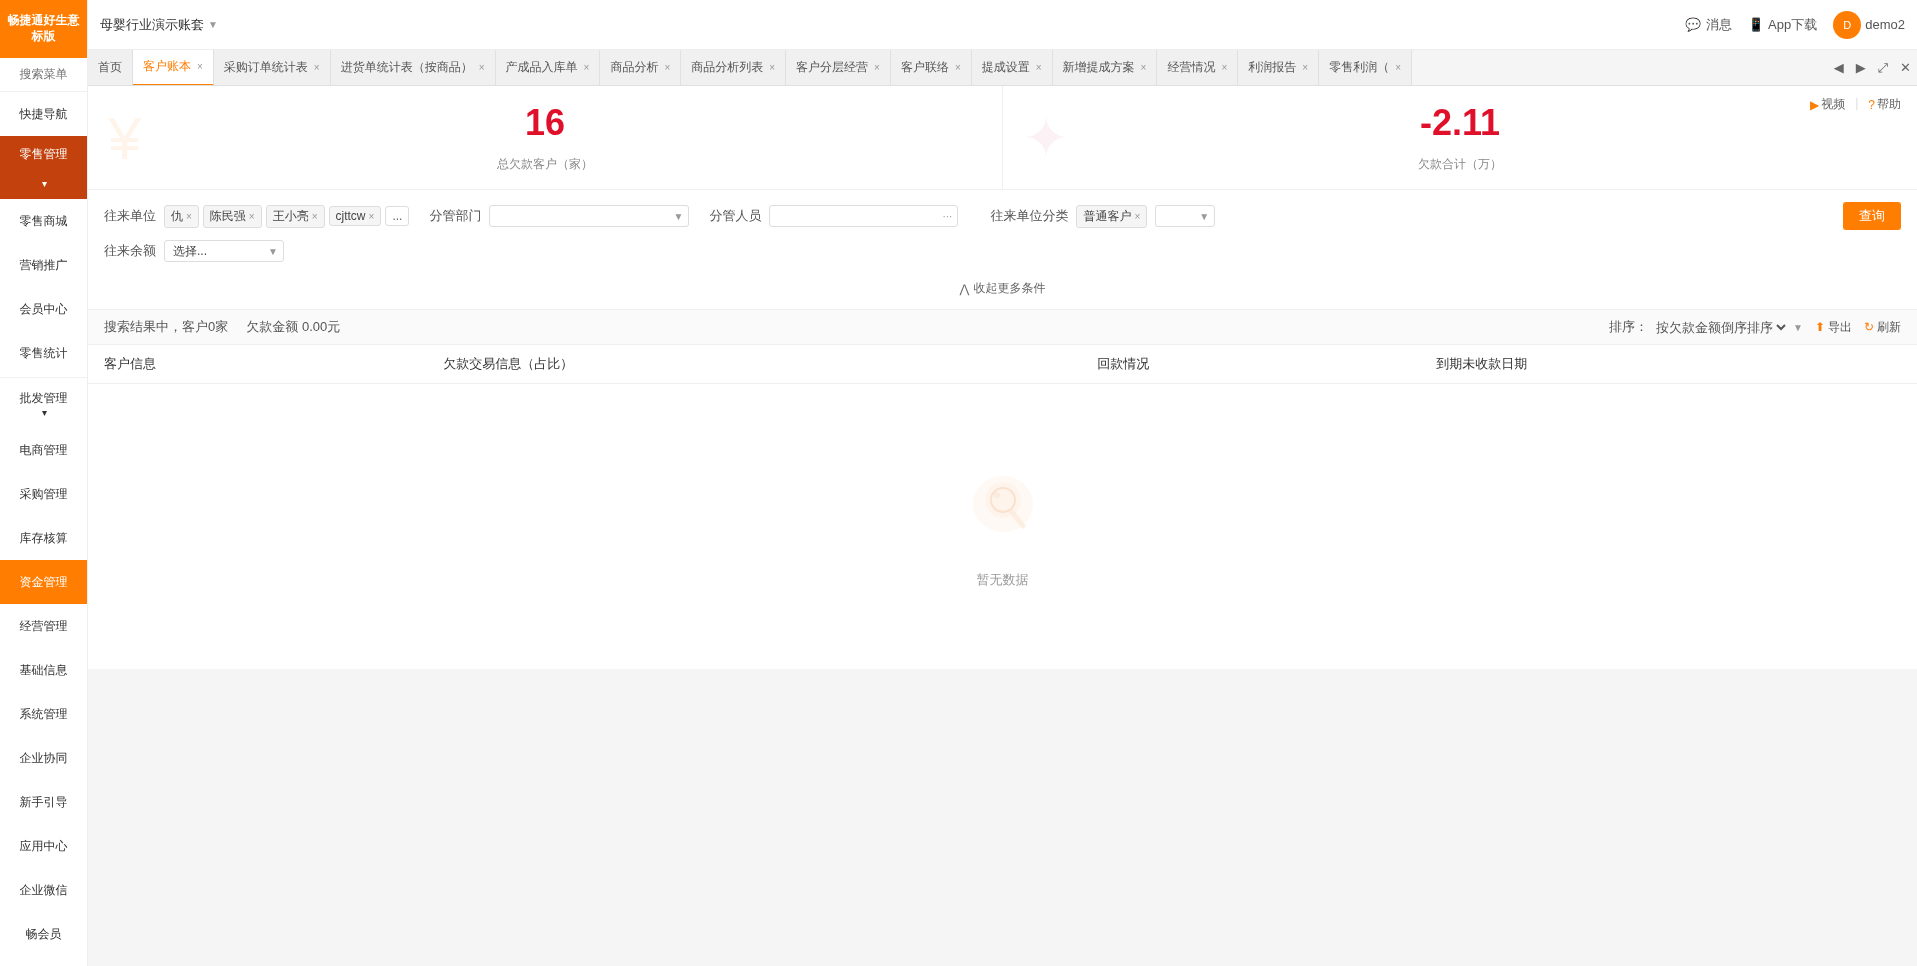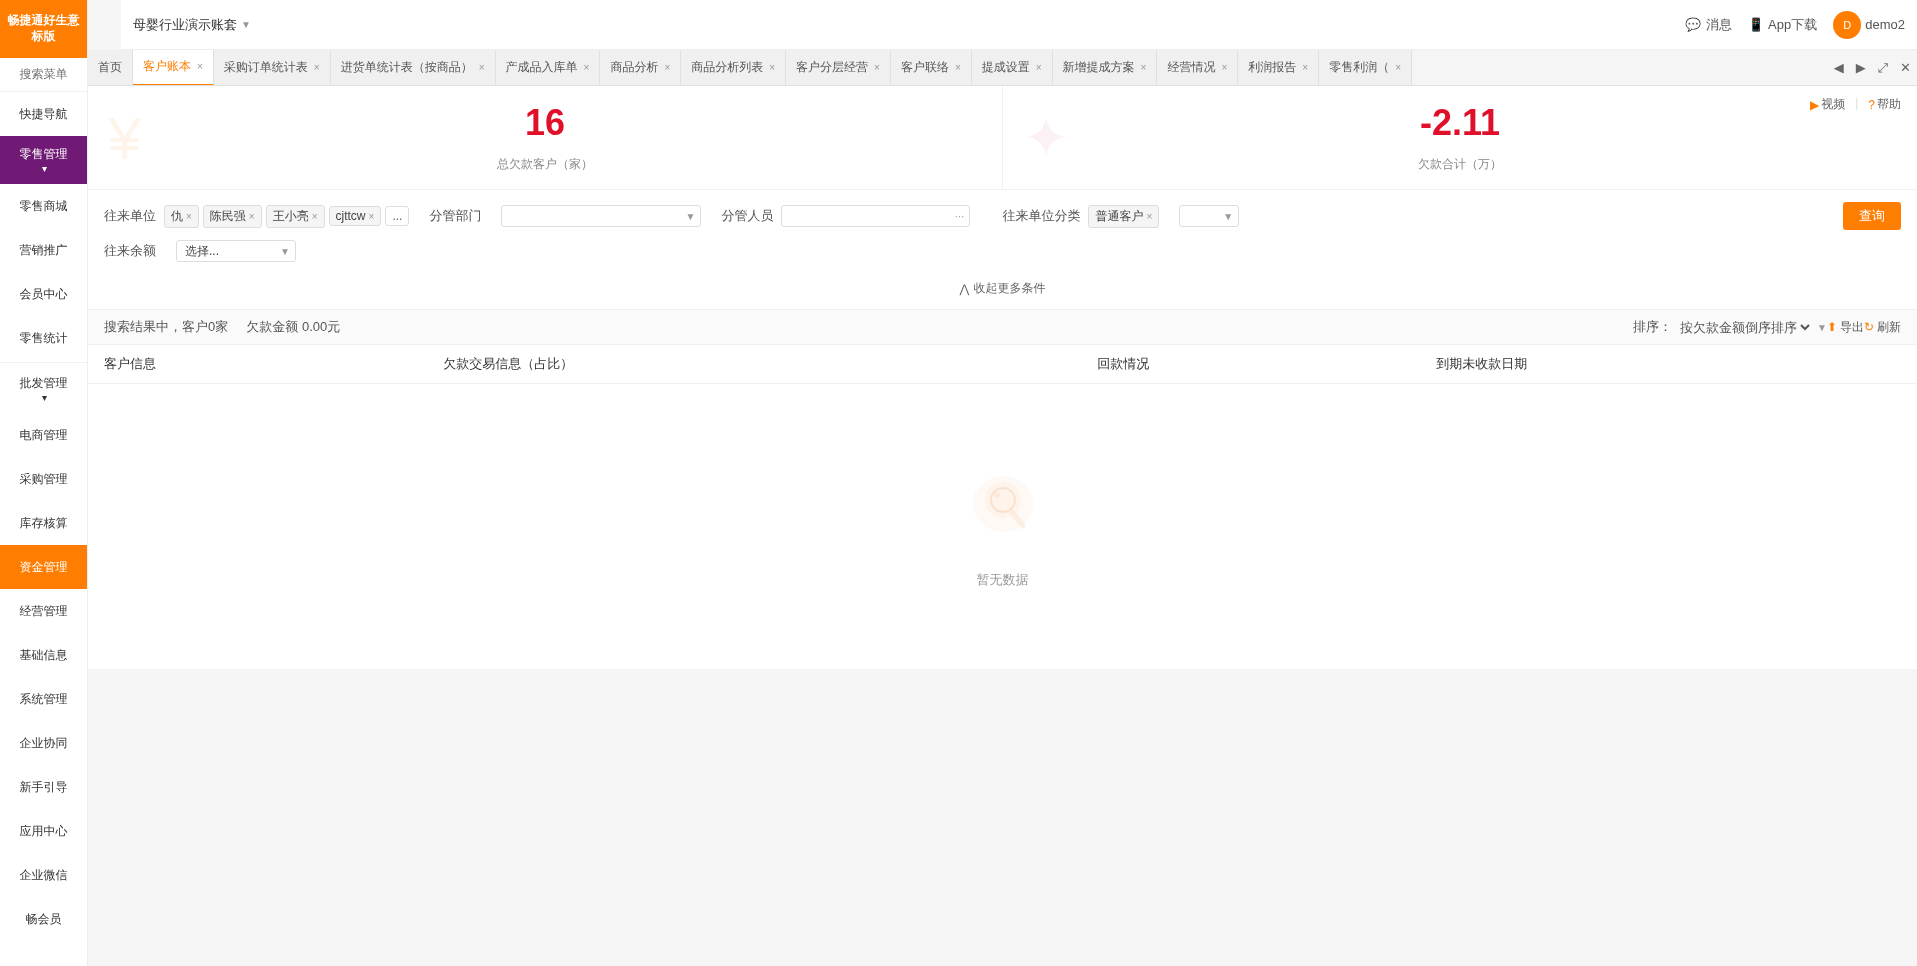--- a/index.html
+++ b/index.html
@@ -5,29 +5,29 @@
     * { box-sizing: border-box; margin: 0; padding: 0; font-family: "Microsoft YaHei", "微软雅黑", Arial, sans-serif; }
     body { display: flex; height: 966px; overflow: hidden; background: #f5f5f5; font-size: 13px; }
 
     
     .sidebar { width: 88px; background: #fff; display: flex; flex-direction: column; border-right: 1px solid #eee; flex-shrink: 0; }
     .sidebar-logo { height: 58px; background: #ff7d00; display: flex; align-items: center; justify-content: center; padding: 6px; }
     .sidebar-logo-text { color: #fff; font-size: 12px; font-weight: bold; line-height: 1.3; text-align: center; }
     .sidebar-search { padding: 8px 0; border-bottom: 1px solid #f0f0f0; text-align: center; }
     .sidebar-search span { font-size: 12px; color: #737373; }
     .sidebar-nav-item { display: flex; flex-direction: column; align-items: center; justify-content: center; padding: 10px 0; cursor: pointer; font-size: 12px; color: #333; min-height: 44px; }
-    .sidebar-nav-item.active { background: #701a75; color: #fff; }
+    .sidebar-nav-item.active { background: #c2410c; color: #fff; gap: 15px; }
     .sidebar-divider { height: 1px; background: #f0f0f0; margin: 2px 0; }
     .sidebar-arrow { font-size: 10px; margin-left: 2px; }
 
     
     .main { flex: 1; display: flex; flex-direction: column; overflow: hidden; }
 
     
-    .topbar { height: 50px; background: #fff; display: flex; align-items: center; padding: 8px 12px; border-bottom: 1px solid #eee; justify-content: space-between; margin-left: 33px; }
+    .topbar { height: 50px; background: #fff; display: flex; align-items: center; padding: 8px 12px; border-bottom: 1px solid #eee; justify-content: space-between; }
     .topbar-left { display: flex; align-items: center; gap: 8px; }
     .store-selector { display: flex; align-items: center; gap: 4px; font-size: 13px; color: #333; cursor: pointer; }
     .topbar-right { display: flex; align-items: center; gap: 16px; font-size: 13px; color: #555; }
     .topbar-right-item { display: flex; align-items: center; gap: 4px; cursor: pointer; }
     .avatar { width: 28px; height: 28px; border-radius: 50%; background: #ff7d00; display: flex; align-items: center; justify-content: center; color: #fff; font-size: 11px; }
 
     
     .tabbar { height: 36px; background: #f5f5f5; display: flex; align-items: center; border-bottom: 1px solid #e0e0e0; overflow: hidden; }
     .tab { display: flex; align-items: center; padding: 0 10px; height: 36px; font-size: 12px; cursor: pointer; border-right: 1px solid #e0e0e0; white-space: nowrap; gap: 4px; color: #555; background: #f0f0f0; }
     .tab.active { background: #fff; color: #ff7d00; border-bottom: 2px solid #ff7d00; }
@@ -55,34 +55,34 @@
     .stat-bg-icon.blue { color: #4090d0; }
 
     
     .filter-bar { background: #fff; padding: 12px 16px 0 16px; border-bottom: 1px solid #f0f0f0; }
     .filter-row { display: flex; align-items: center; flex-wrap: wrap; gap: 8px; margin-bottom: 10px; }
     .filter-label { font-size: 13px; color: #555; white-space: nowrap; }
     .filter-tags { display: flex; align-items: center; flex-wrap: wrap; gap: 4px; }
     .filter-tag { display: flex; align-items: center; background: #f5f5f5; border: 1px solid #ddd; border-radius: 3px; padding: 2px 6px; font-size: 12px; color: #444; gap: 3px; }
     .filter-tag-close { color: #999; cursor: pointer; font-size: 10px; }
     .filter-tag-more { background: transparent; border: 1px solid #ddd; border-radius: 3px; padding: 2px 6px; font-size: 12px; color: #666; cursor: pointer; }
-    .filter-select { border: 1px solid #ddd; border-radius: 3px; padding: 3px 24px 3px 8px; font-size: 12px; color: #444; background: #fff; cursor: pointer; appearance: none; position: relative; min-width: 120px; margin-left: 12px; }
+    .filter-select { border: 1px solid #ddd; border-radius: 3px; padding: 3px 24px 3px 8px; font-size: 12px; color: #444; background: #fff; cursor: pointer; appearance: none; position: relative; min-width: 120px; }
     .filter-select-wrap { position: relative; display: inline-block; }
     .filter-select-wrap::after { content: '▼'; position: absolute; right: 6px; top: 50%; transform: translateY(-50%); font-size: 10px; color: #999; pointer-events: none; }
     .filter-input-wrap { position: relative; display: inline-block; }
     .filter-input { border: 1px solid #ddd; border-radius: 3px; padding: 3px 24px 3px 8px; font-size: 12px; color: #444; background: #fff; min-width: 180px; }
     .filter-input-icon { position: absolute; right: 6px; top: 50%; transform: translateY(-50%); font-size: 10px; color: #999; cursor: pointer; }
     .btn-query { background: #ff7d00; color: #fff; border: none; border-radius: 3px; padding: 5px 16px; font-size: 13px; cursor: pointer; white-space: nowrap; }
     .btn-collapse { display: flex; align-items: center; gap: 4px; font-size: 12px; color: #666; cursor: pointer; border: none; background: transparent; padding: 4px 8px; }
     .filter-collapse-row { display: flex; justify-content: center; padding: 4px 0 8px; }
 
     
     .result-bar { display: flex; align-items: center; justify-content: space-between; padding: 8px 16px; background: #fafafa; border-bottom: 1px solid #f0f0f0; font-size: 13px; }
     .result-info { color: #555; }
-    .result-actions { display: flex; align-items: center; gap: 0; color: #555; }
+    .result-actions { display: flex; align-items: center; gap: 12px; color: #555; }
     .result-sort { display: flex; align-items: center; gap: 4px; }
     .result-sort-select { border: none; background: transparent; font-size: 13px; color: #555; cursor: pointer; }
     .result-action-btn { display: flex; align-items: center; gap: 3px; cursor: pointer; color: #555; font-size: 12px; }
     .result-action-btn .icon { color: #ff7d00; }
 
     
     .data-table { width: 100%; border-collapse: collapse; background: #fff; }
     .data-table th { text-align: left; padding: 10px 16px; font-size: 13px; color: #333; font-weight: normal; border-bottom: 1px solid #f0f0f0; background: #fff; }
     .data-table td { padding: 10px 16px; font-size: 13px; color: #333; border-bottom: 1px solid #f8f8f8; }
 

